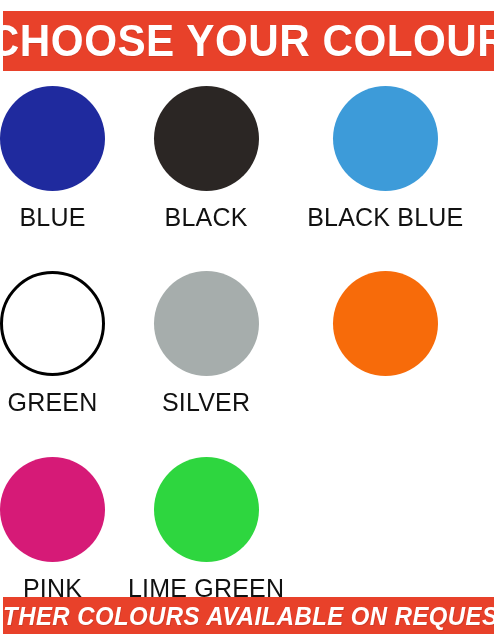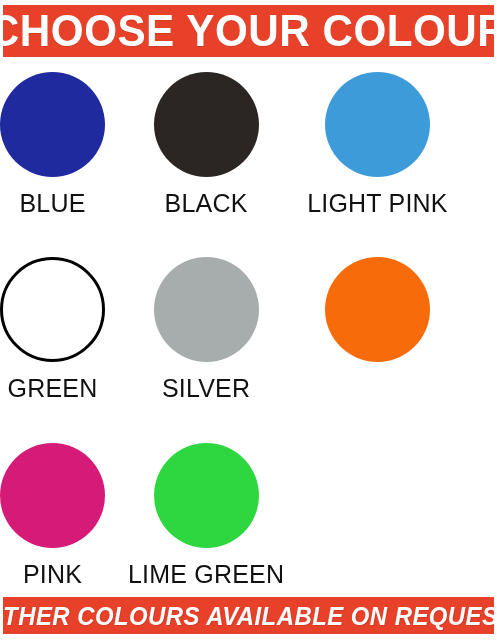--- a/index.html
+++ b/index.html
@@ -31,22 +31,22 @@
     left: 3px;
     right: 3px;
     background: #e8412a;
     display: flex;
     align-items: center;
     justify-content: center;
     overflow: hidden;
   }
 
   .banner-header {
-    top: 5px;
-    height: 52px;
+    top: 11px;
+    height: 60px;
   }
 
   .banner-footer {
     top: 597px;
     height: 37px;
   }
 
   .banner-text {
     color: #ffffff;
     font-family: "Liberation Sans Narrow", "Liberation Sans", sans-serif;
@@ -65,21 +65,21 @@
   .banner-footer .banner-text {
     font-size: 26px;
     font-style: italic;
     transform: scaleX(0.92);
     text-shadow: 1px 1px 0 rgba(0,0,0,0.10);
   }
 
   
   .swatch-grid {
     position: absolute;
-    top: 62px;
+    top: 76px;
     left: 0;
     width: 436px;
     height: 533px;
     display: grid;
     grid-template-columns: repeat(3, 1fr);
     grid-template-rows: repeat(3, 1fr);
     align-items: start;
     gap: 23px;
   }
 
@@ -127,21 +127,21 @@
     </div>
 
 
     <div class="swatch">
       <div class="swatch-dot" style="background: rgb(43, 38, 36);"></div>
       <div class="swatch-label" style="color: rgb(17, 17, 17);">BLACK</div>
     </div>
 
     <div class="swatch">
       <div class="swatch-dot" style="background: rgb(61, 155, 217);"></div>
-      <div class="swatch-label" style="color: rgb(17, 17, 17);">LIGHT PINK</div>
+      <div class="swatch-label" style="color: rgb(17, 17, 17);">BLACK BLUE</div>
     </div>
 
     <div class="swatch">
       <div class="swatch-dot" style="background: rgb(255, 255, 255); border: 3px solid rgb(0, 0, 0);"></div>
       <div class="swatch-label" style="color: rgb(17, 17, 17);">GREEN</div>
     </div>
 
     <div class="swatch">
       <div class="swatch-dot" style="background: rgb(166, 173, 172);"></div>
       <div class="swatch-label" style="color: rgb(17, 17, 17);">SILVER</div>

